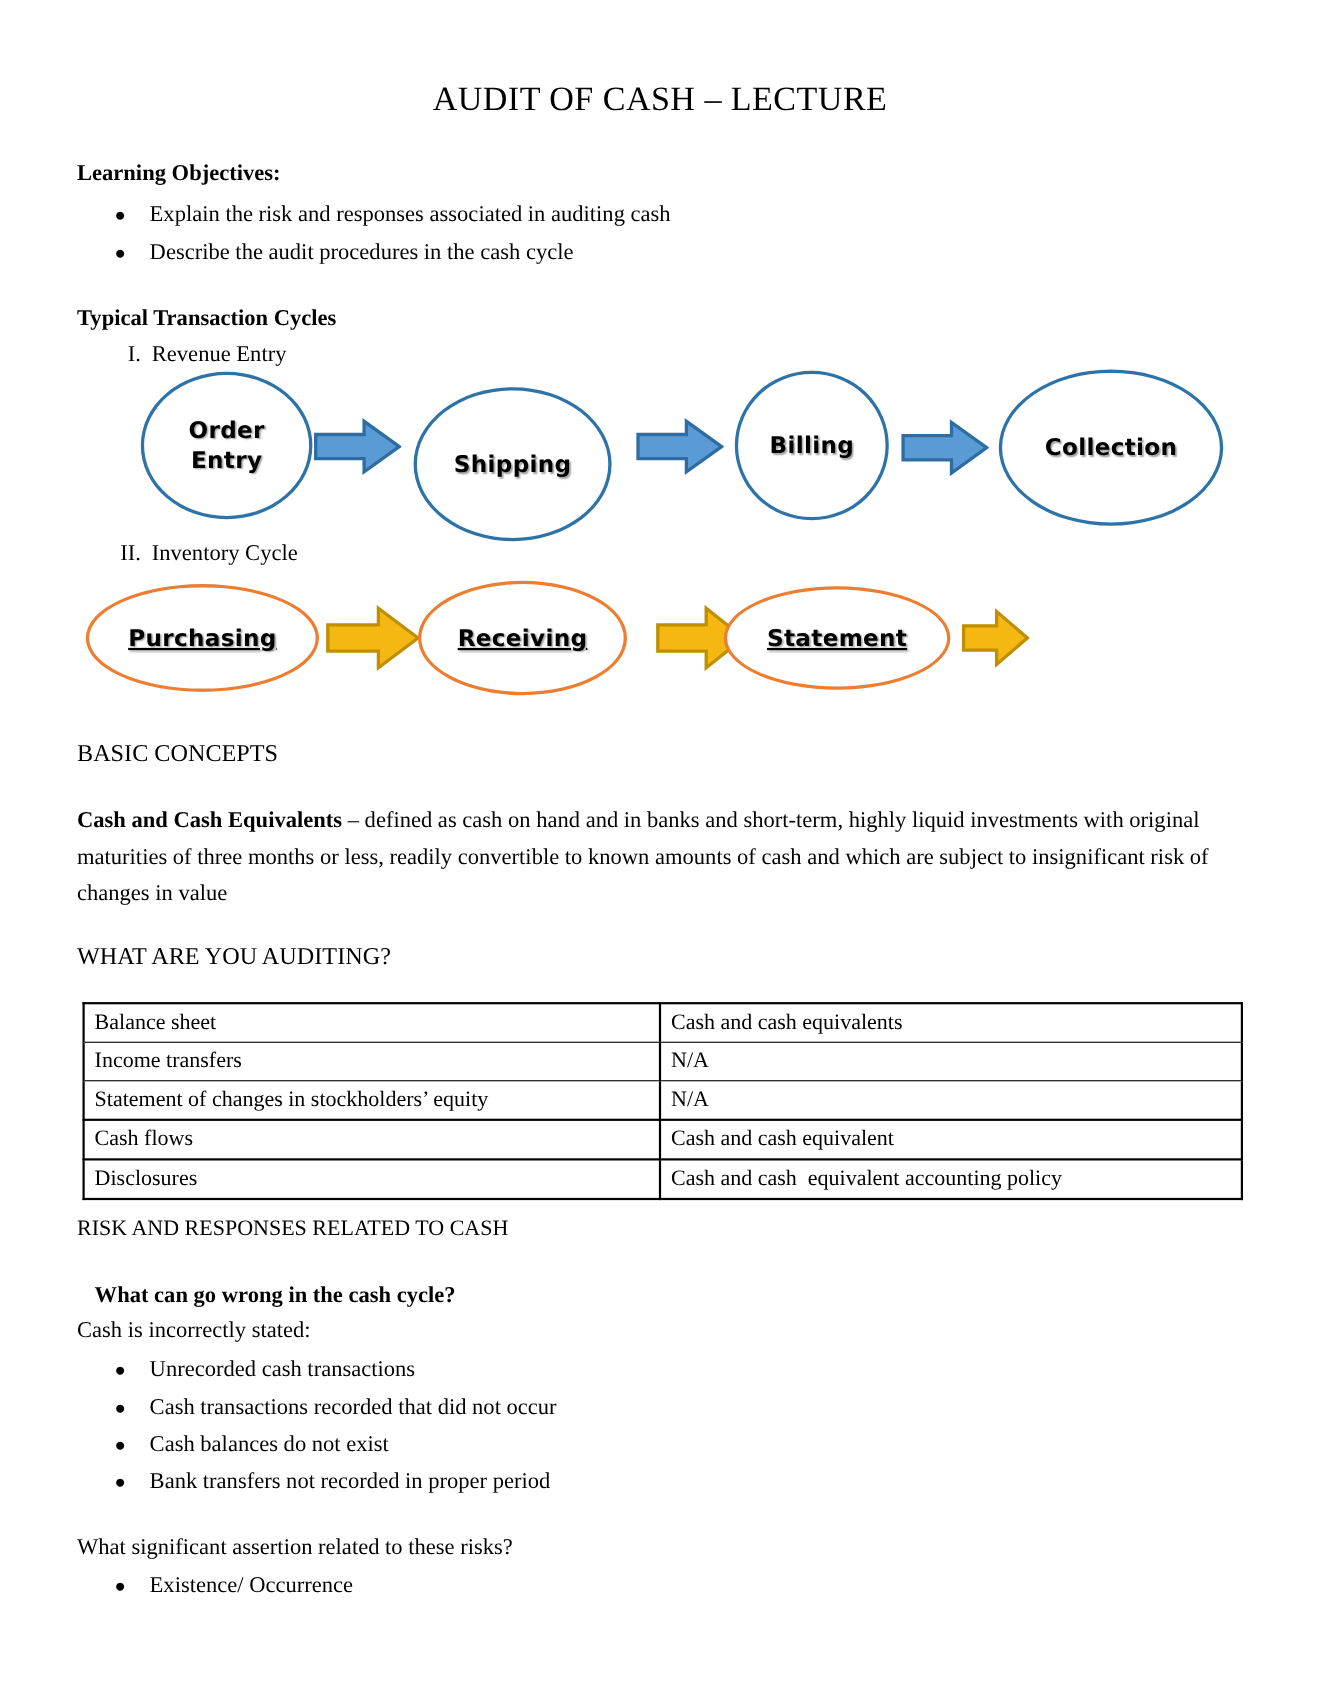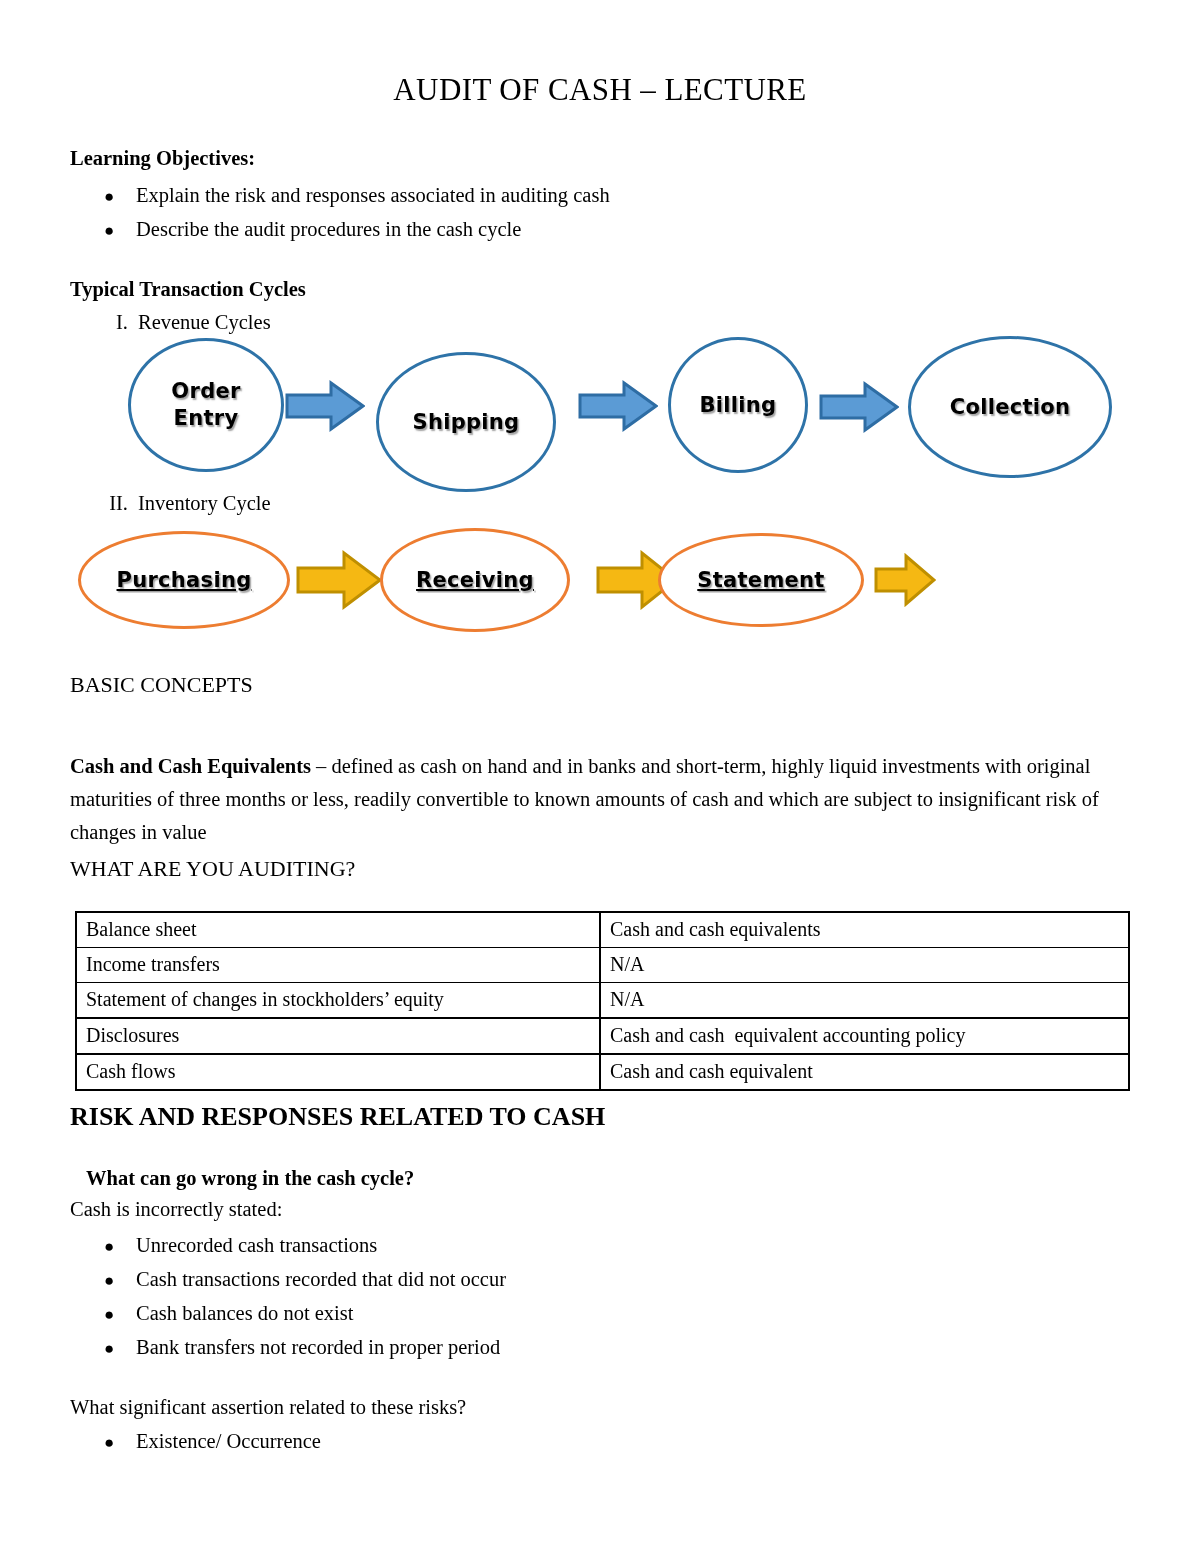--- a/index.html
+++ b/index.html
@@ -157,21 +157,21 @@
   </div>
   <div class="bullet-row" style="left:104px; top:216px;">
     <span class="bullet-dot">●</span>
     <span>Describe the audit procedures in the cash cycle</span>
   </div>
 
   <div class="txt bold" style="left:70px; top:276px;">Typical Transaction Cycles</div>
 
   <div class="roman-row" style="left:100px; top:309px;">
     <span class="roman-num">I.</span>
-    <span>Revenue Cycles</span>
+    <span>Revenue Entry</span>
   </div>
 
   <div class="flow" style="left:0; top:0; width:1200px; height:1553px;">
 
     <div class="node blue" style="left:128px; top:338px; width:156px; height:134px;">
       <span class="node-label">Order
 Entry</span>
     </div>
 
     <div class="arrow" style="left:285px; top:380px;">
@@ -239,21 +239,21 @@
     <div class="arrow" style="left:874px; top:553px;">
       <svg width="62" height="54" viewBox="0 0 62 54">
         <polygon points="2,16 32,16 32,3 60,27 32,51 32,38 2,38" fill="#f5b813" stroke="#bf8f00" stroke-width="3" stroke-linejoin="miter"></polygon>
       </svg>
     </div>
 
   </div>
 
   <div class="txt" style="left:70px; top:672px; font-size:22px;">BASIC CONCEPTS</div>
 
-  <div class="para" style="left:70px; top:730px; width:1062px;margin-top:20px;">
+  <div class="para" style="left:70px; top:730px; width:1062px;">
     <span class="bold">Cash and Cash Equivalents</span><span> – defined as cash on hand and in banks and short-term, highly liquid investments with original maturities of three months or less, readily convertible to known amounts of cash and which are subject to insignificant risk of changes in value</span>
   </div>
 
   <div class="txt" style="left:70px; top:856px; font-size:22px;">WHAT ARE YOU AUDITING?</div>
 
   <table class="audit-table">
     <colgroup>
         <col class="c1">
         <col class="c2">
       </colgroup>
@@ -264,31 +264,31 @@
       </tr>
       <tr>
         <td class="first divider-strong">Income transfers</td>
         <td class="last">N/A</td>
       </tr>
       <tr class="thick-bottom">
         <td class="first divider-strong">Statement of changes in stockholders’ equity</td>
         <td class="last">N/A</td>
       </tr>
       <tr class="thick-bottom">
+        <td class="first divider-strong">Cash flows</td>
+        <td class="last">Cash and cash equivalent</td>
+      </tr>
+      <tr class="thick-bottom">
         <td class="first divider-strong">Disclosures</td>
         <td class="last">Cash and cash  equivalent accounting policy</td>
       </tr>
-      <tr class="thick-bottom">
-        <td class="first divider-strong">Cash flows</td>
-        <td class="last">Cash and cash equivalent</td>
-      </tr>
     </tbody>
   </table>
 
-  <div class="txt" style="left:70px; top:1104px; font-size:26px;font-weight:bold;">RISK AND RESPONSES RELATED TO CASH</div>
+  <div class="txt" style="left:70px; top:1104px; font-size:20px;">RISK AND RESPONSES RELATED TO CASH</div>
 
   <div class="txt bold" style="left:70px; top:1165px;margin-left:16px;">What can go wrong in the cash cycle?</div>
 
   <div class="txt" style="left:70px; top:1196px;">Cash is incorrectly stated:</div>
 
   <div class="bullet-row" style="left:104px; top:1232px;">
     <span class="bullet-dot">●</span>
     <span>Unrecorded cash transactions</span>
   </div>
   <div class="bullet-row" style="left:104px; top:1266px;">

